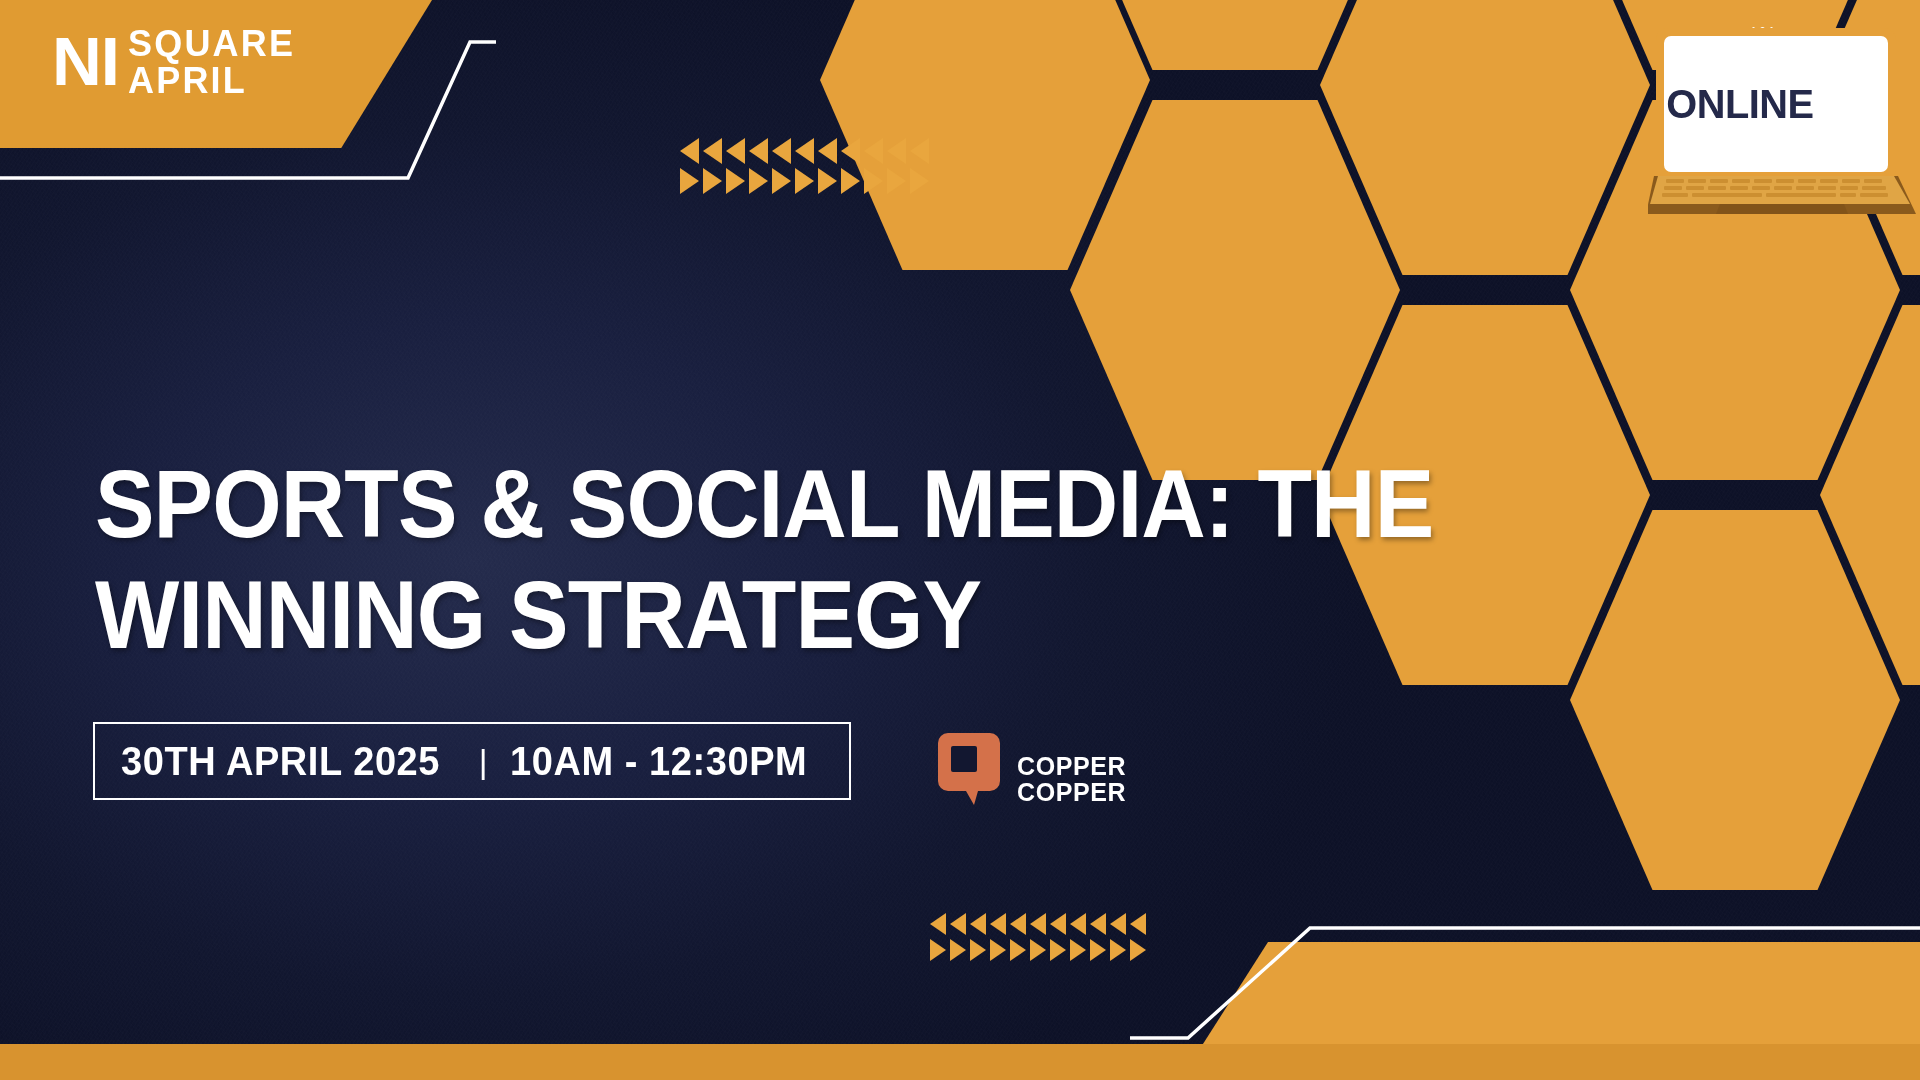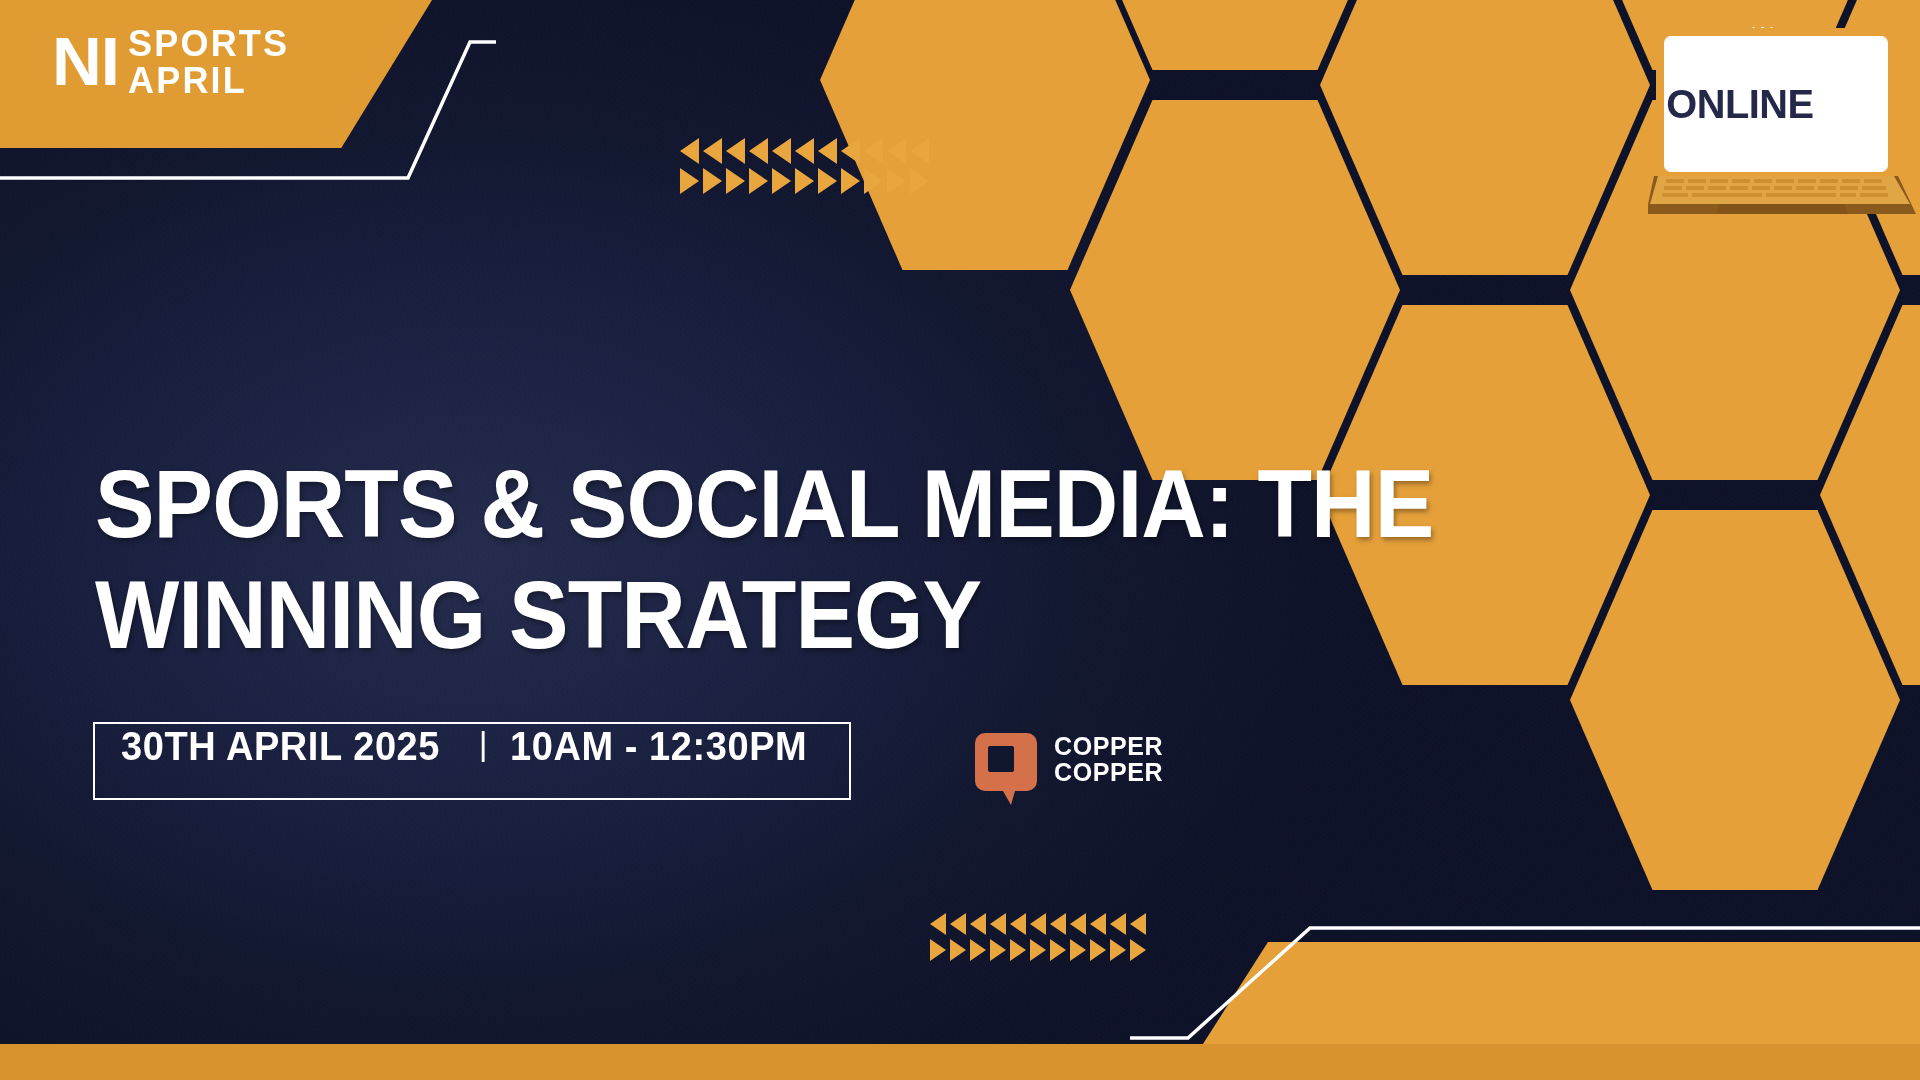--- a/index.html
+++ b/index.html
@@ -141,21 +141,21 @@
   }
 
   
   .datebox {
     position: absolute;
     left: 93px;
     top: 722px;
     height: 78px;
     border: 2px solid #ffffff;
     display: flex;
-    align-items: flex-start;
+    align-items: center;
     padding: 0 26px;
     box-sizing: border-box;
   }
   .datebox .dtxt {
     color: #fff;
     font-family: "Liberation Sans Narrow", "Liberation Sans", sans-serif;
     font-size: 40px;
     font-weight: 700;
     letter-spacing: .6px;
     transform: scaleX(.95);
@@ -168,23 +168,22 @@
     font-weight: 400;
     padding: 0 22px;
   }
 
   
   .cslogo {
     position: absolute;
     left: 938px;
     top: 733px;
     display: flex;
-    align-items: flex-start;
+    align-items: flex-end;
     gap: 17px;
-    margin-left: 37px;
   }
   .cs-mark {
     position: relative;
     width: 62px;
     height: 72px;
   }
   .cs-words {
     display: flex;
     flex-direction: column;
     line-height: 1.05;
@@ -278,21 +277,21 @@
     <polyline points="790,8 180,8 58,118 0,118" fill="none" stroke="#ffffff" stroke-width="3.5"></polyline>
   </svg>
 
   <svg class="topline" viewBox="0 0 520 200" preserveAspectRatio="none">
     <polyline points="496,42 470,42 408,178 0,178" fill="none" stroke="#ffffff" stroke-width="3.5"></polyline>
   </svg>
   <div class="logo-shape"></div>
   <div class="logo-inner">
     <div class="logo-ni">NI</div>
     <div class="logo-stack">
-      <span>SPORTS</span>
+      <span>SQUARE</span>
       <span>APRIL</span>
     </div>
   </div>
 
   <div class="laptop">
     <div class="lt-dots">
       <i></i>
         <i class="big"></i>
         <i></i>
     </div>

